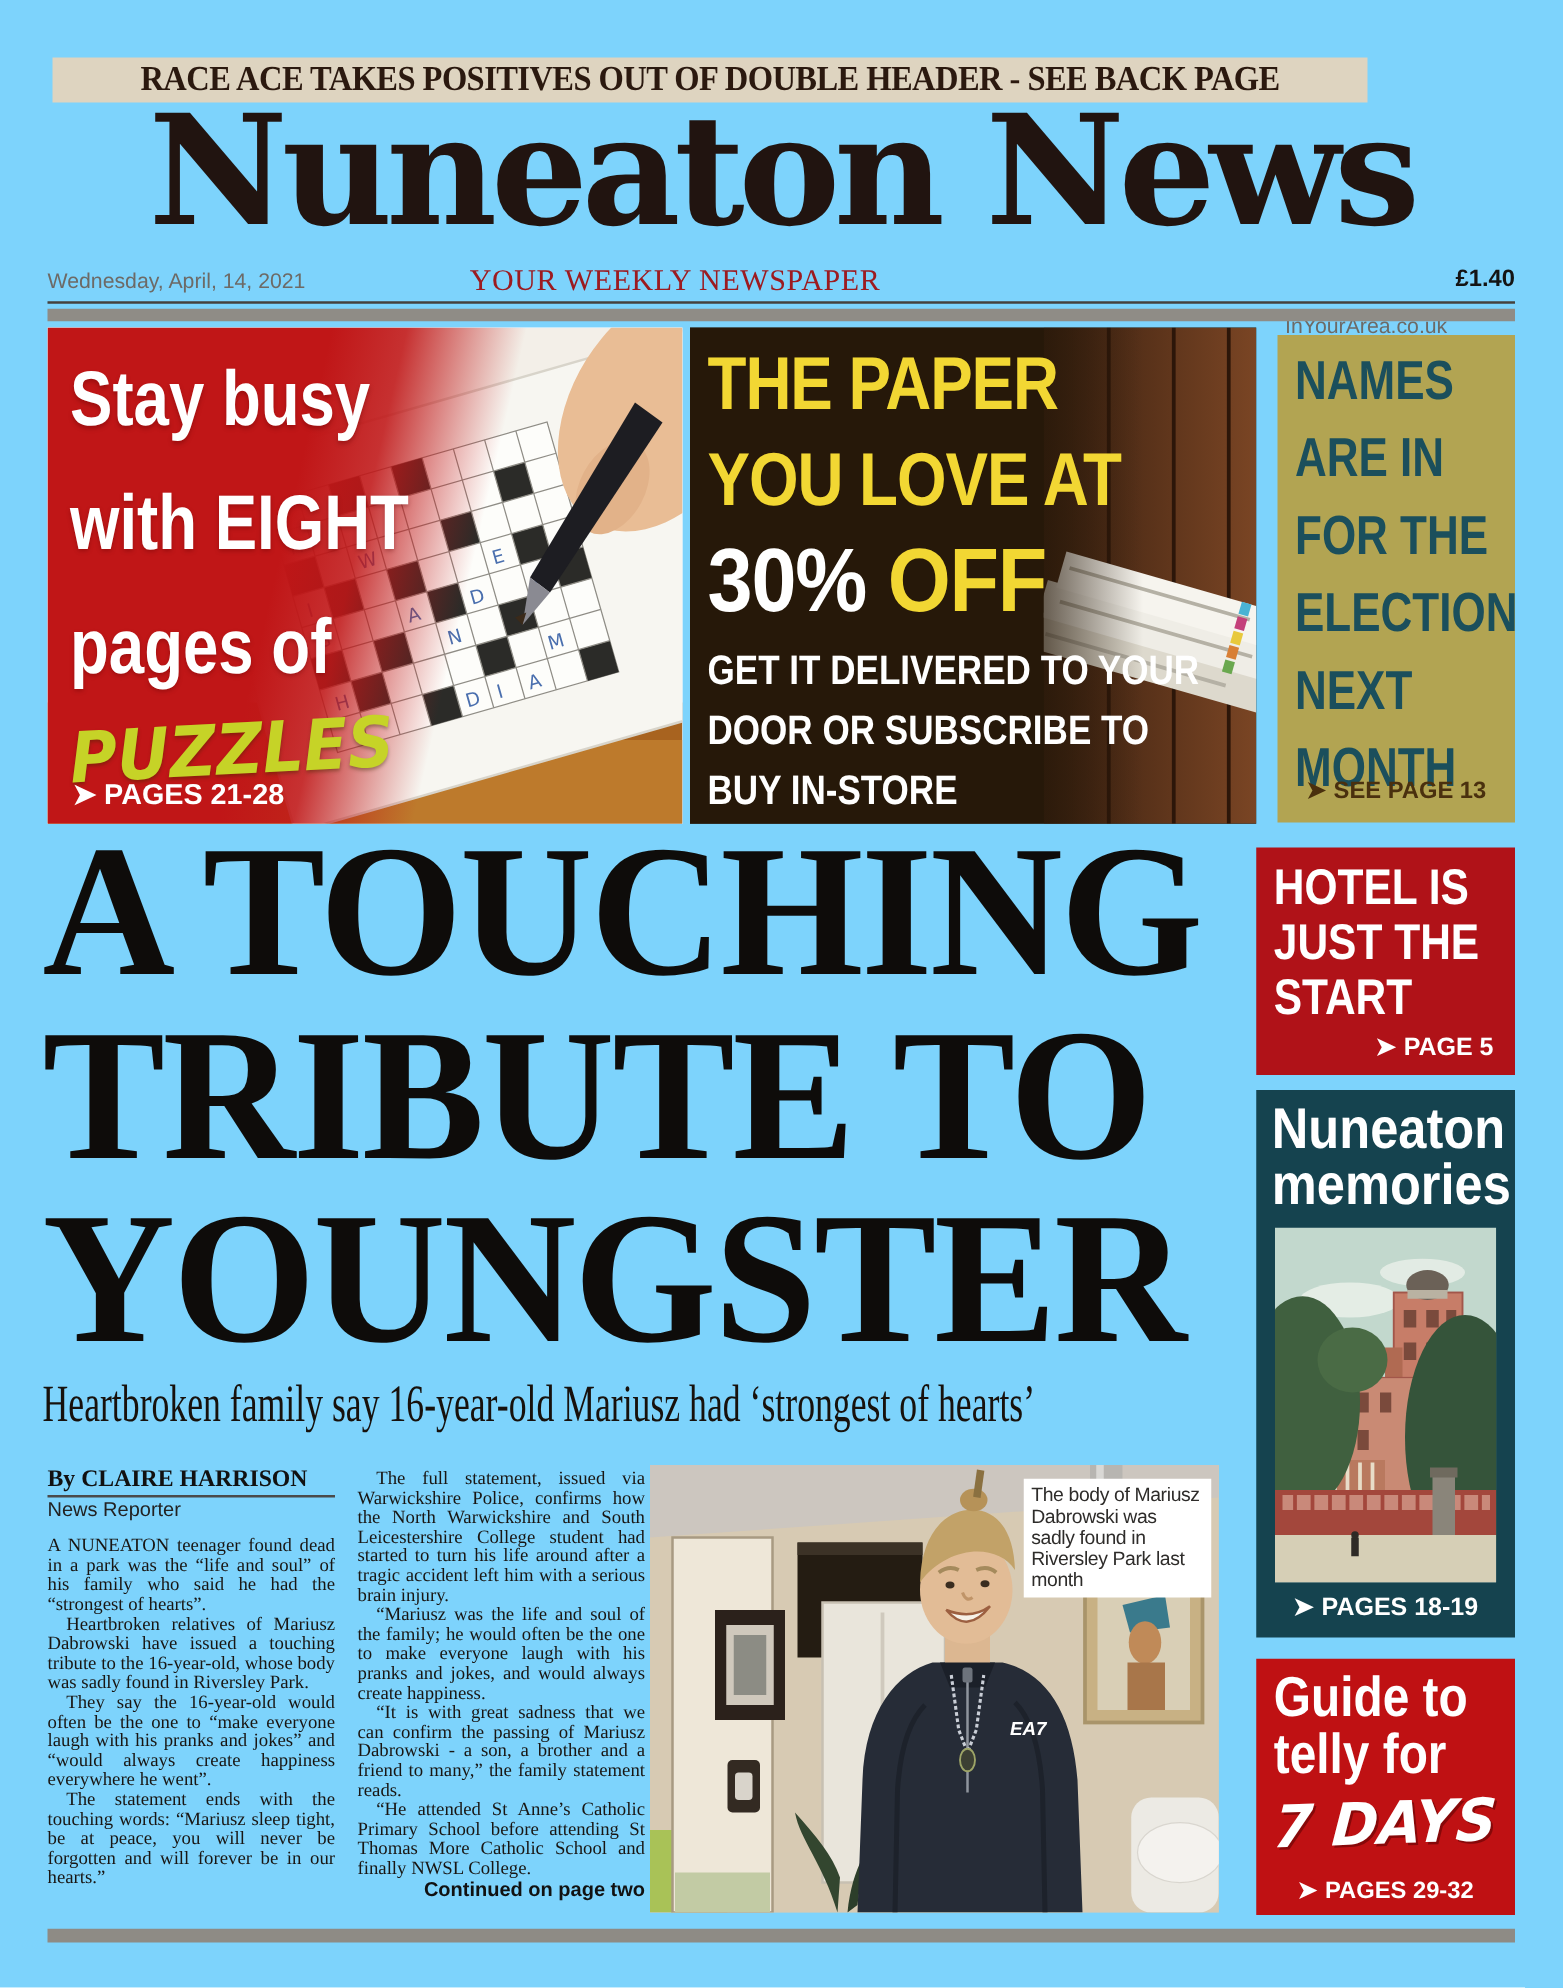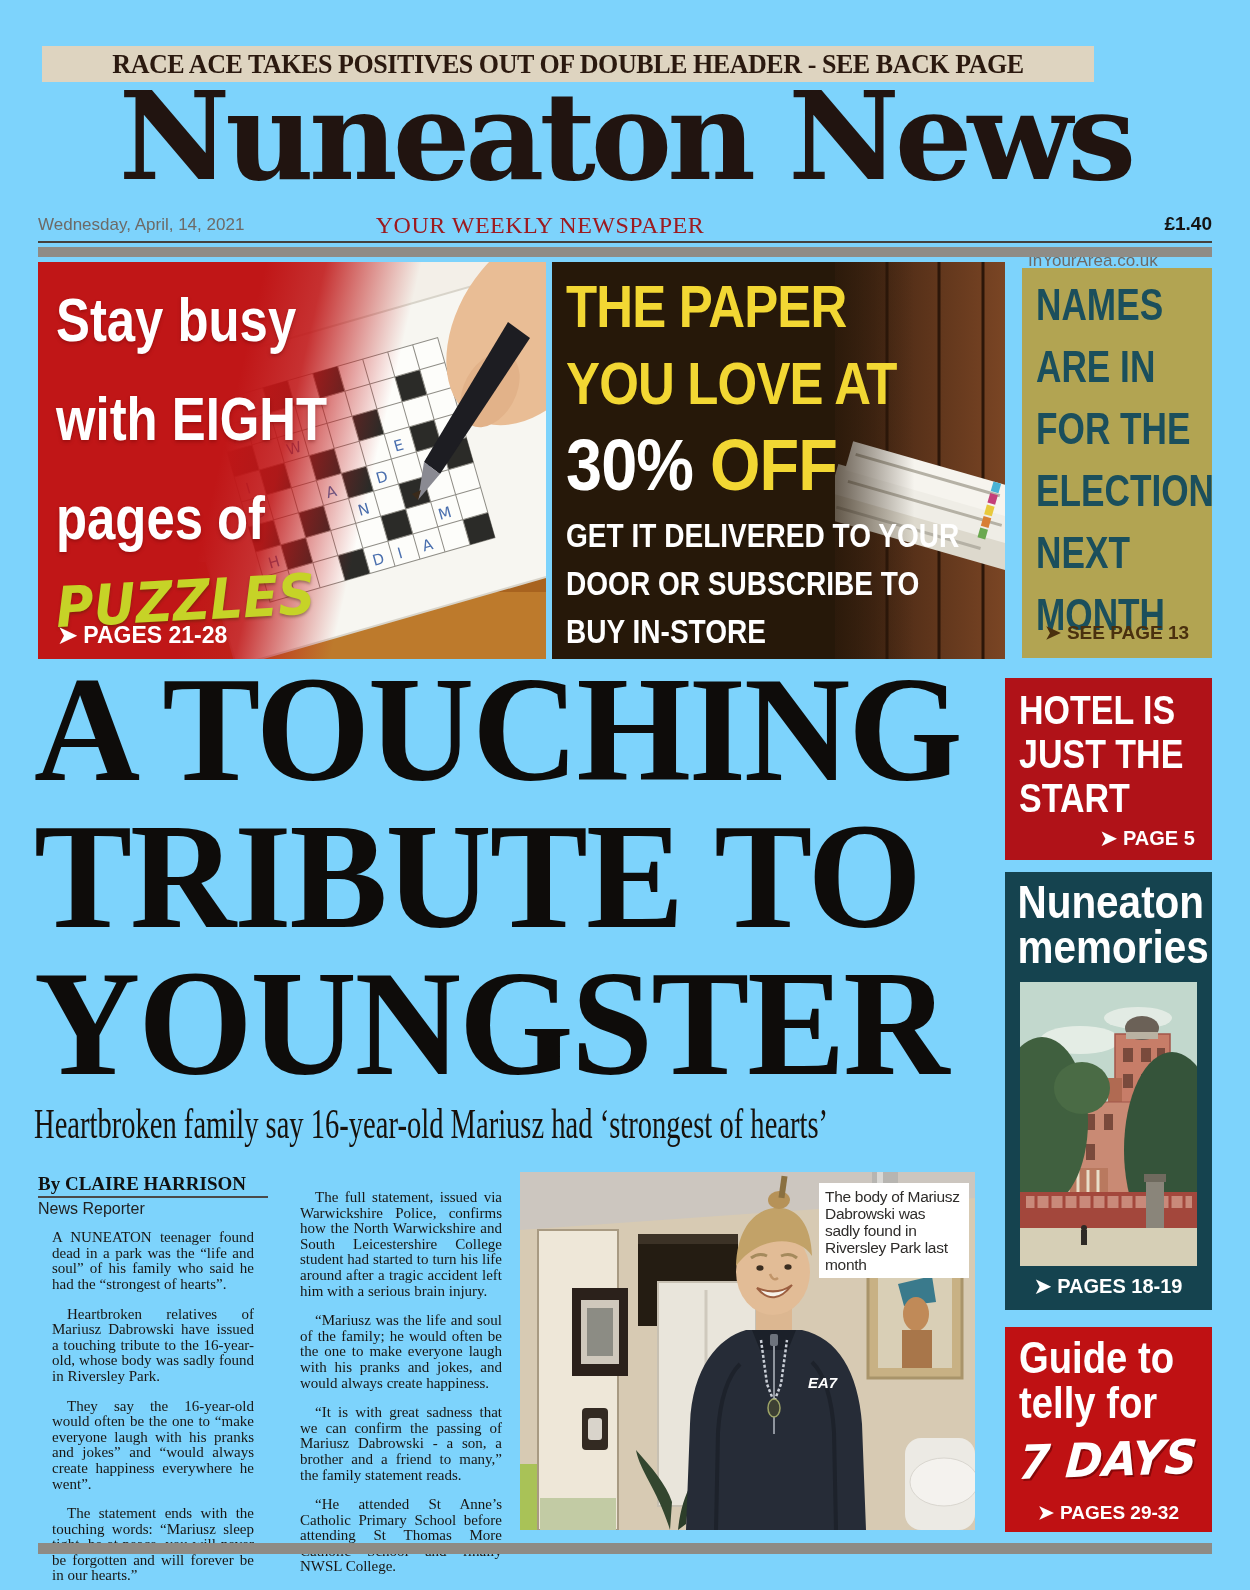--- a/index.html
+++ b/index.html
@@ -66,21 +66,21 @@
   .subhead{left:34px;top:1100px;font-family:"Liberation Serif",serif;font-size:42px;
            color:#17110c;transform:scaleX(.68);transform-origin:left;white-space:nowrap;}
 
   .col{width:230px;font-family:"Liberation Serif",serif;font-size:15px;line-height:15.6px;
        color:#191613;text-align:justify;}
   .col1{left:38px;top:1176px;}
   .col2{left:286px;top:1176px;}
   .byline{font-family:"Liberation Serif",serif;font-weight:bold;font-size:19px;color:#111;
           border-bottom:2px solid #4a4a4a;padding-bottom:4px;}
   .byrole{font-family:"Liberation Sans",sans-serif;font-size:16px;color:#222;margin:3px 0 14px 0;}
-  .col p{margin:14px;}
+  .col p{margin:0;}
   .col p.ind{text-indent:15px;}
   .continued{font-family:"Liberation Sans",sans-serif;font-weight:bold;font-size:16px;
              text-align:right;margin-top:2px;color:#111;}
 
   .photo{left:520px;top:1172px;width:455px;height:358px;background:#d7cab3;}
   .caption{position:absolute;right:6px;top:11px;width:138px;background:#fff;padding:5px 6px;
            font-size:15.5px;line-height:17px;color:#2e2c2a;letter-spacing:-.3px;}
   .bar-bottom{left:38px;top:1543px;width:1174px;height:11px;background:#8e8b85;}
 
   

